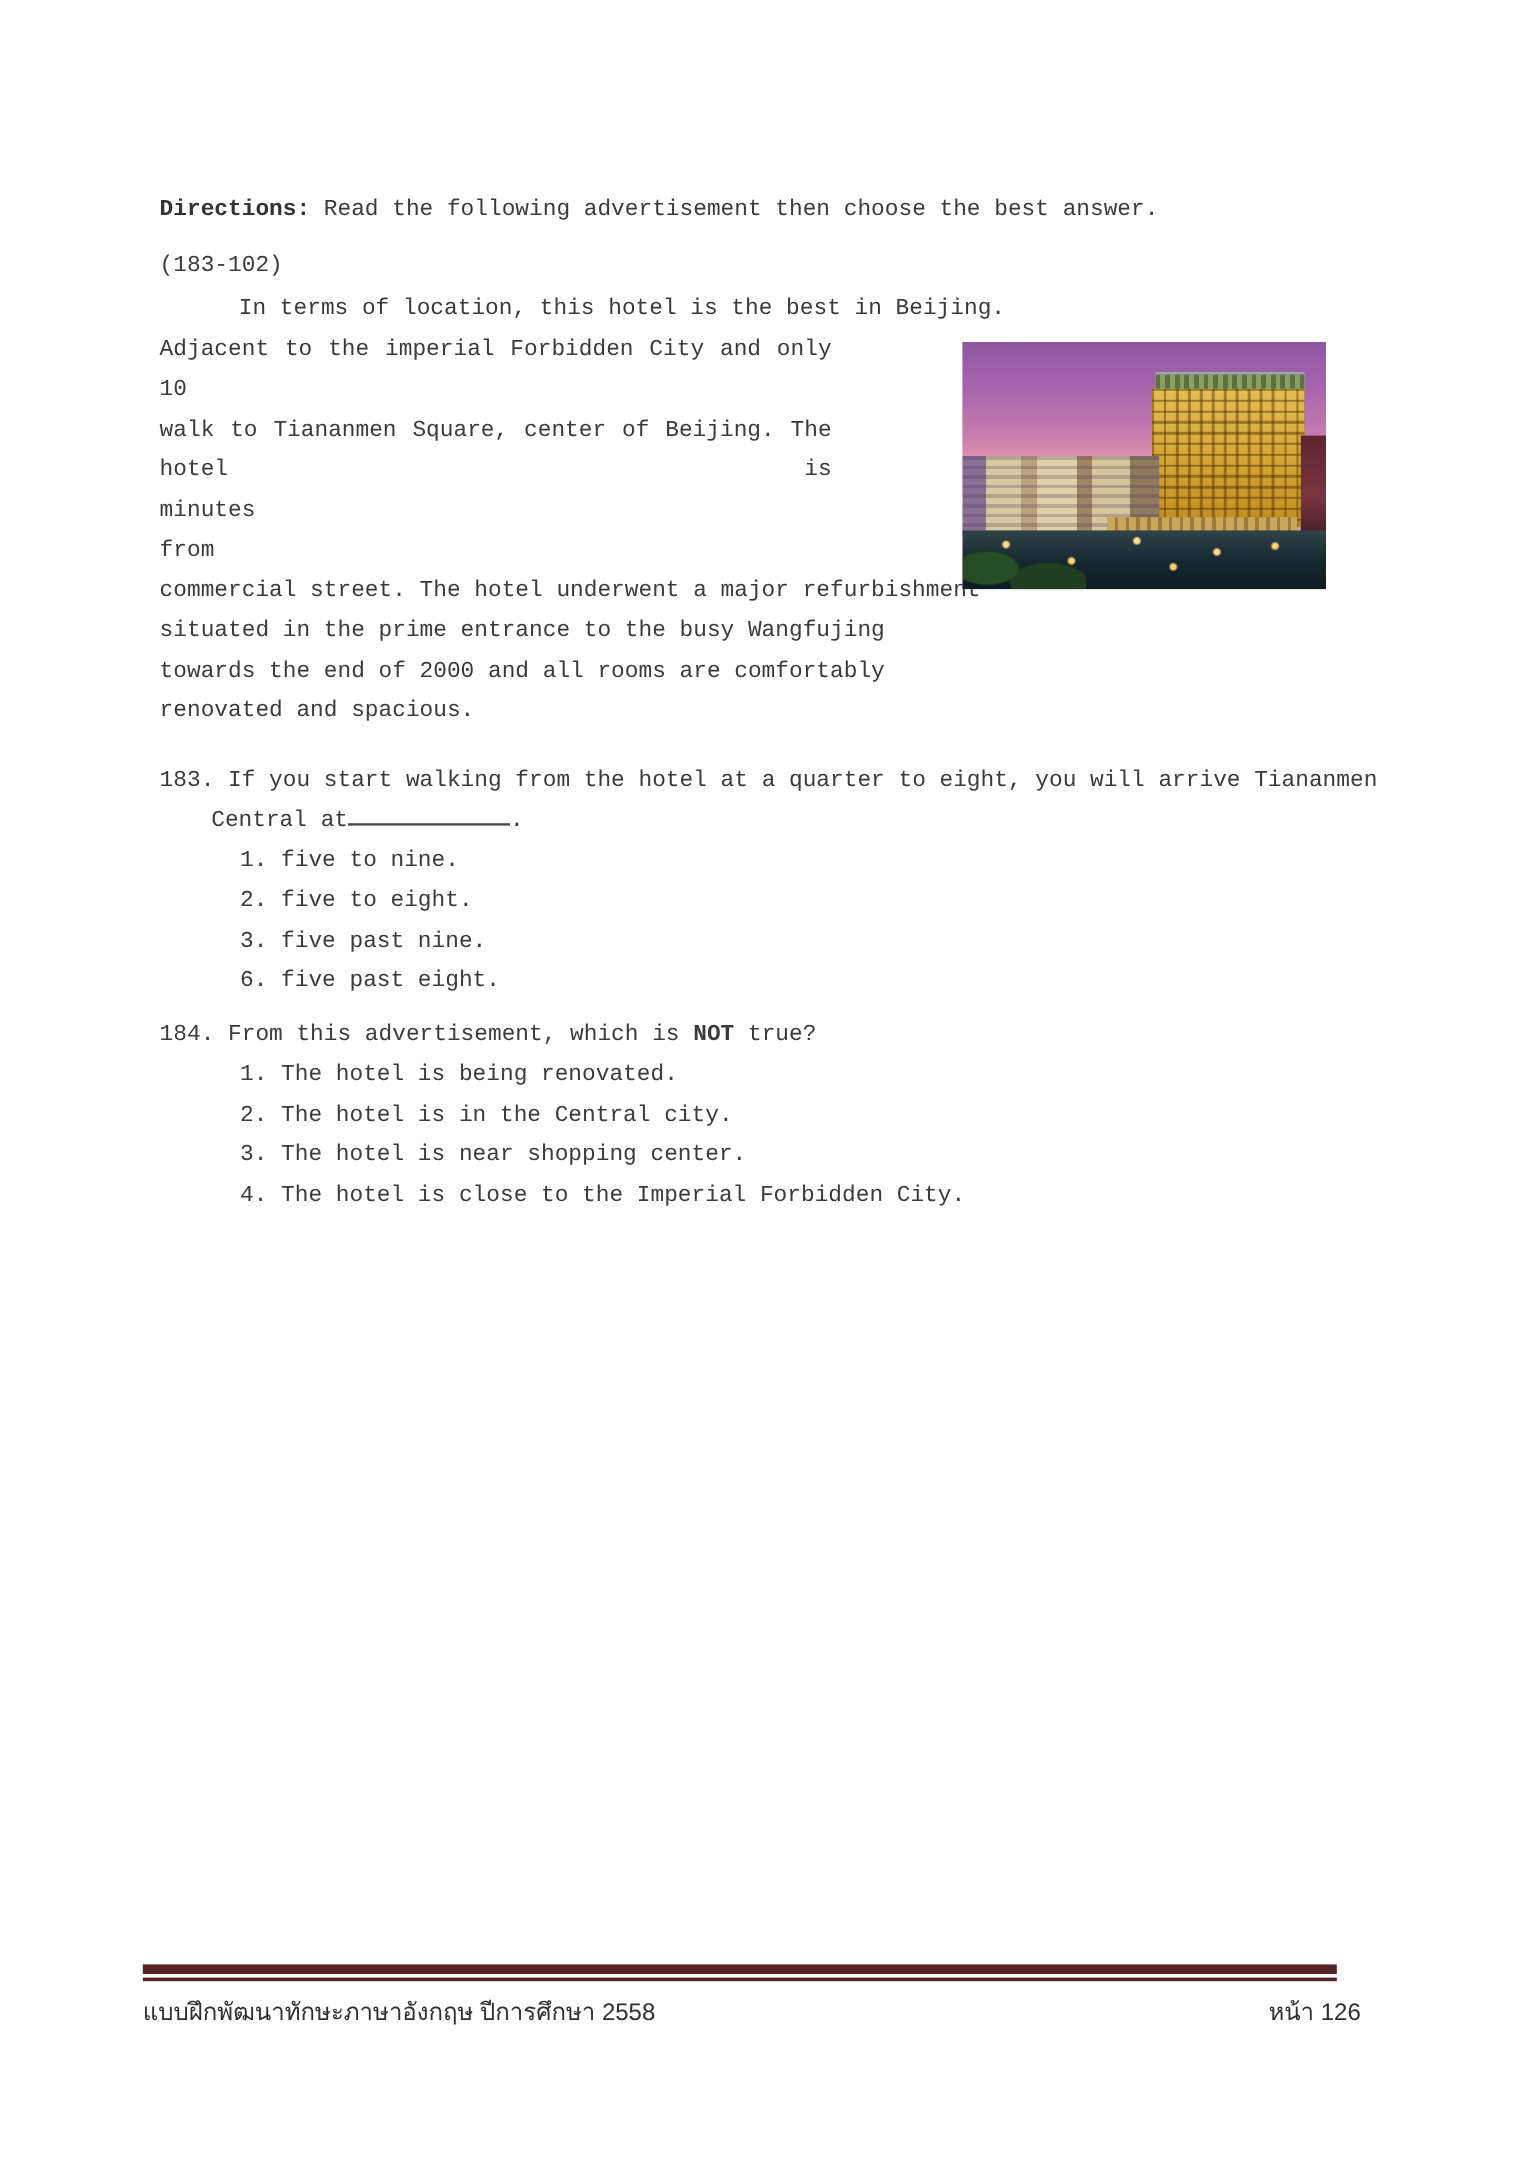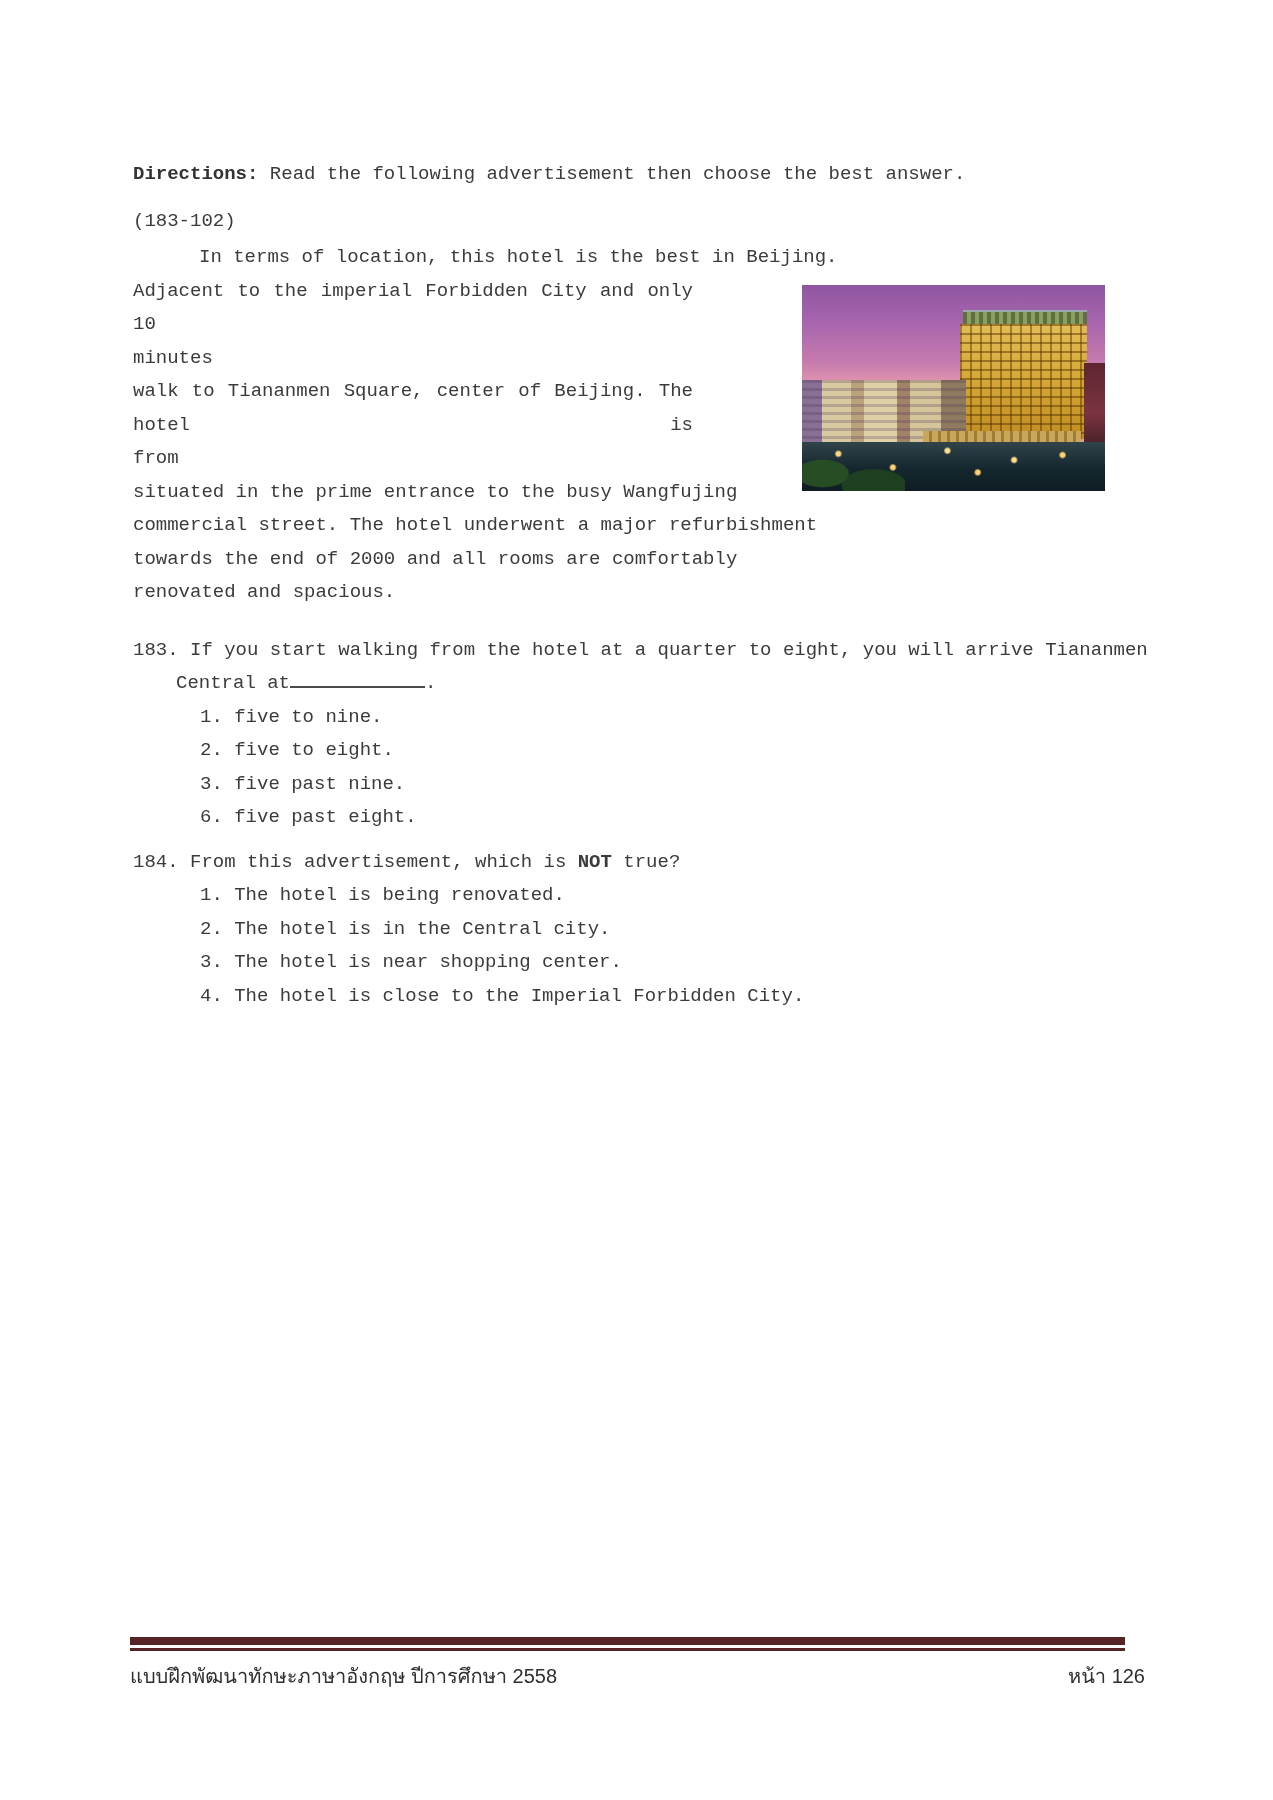--- a/index.html
+++ b/index.html
@@ -58,21 +58,21 @@
   
   .question{font-size:19px;line-height:33.5px;}
   .q183{margin-top:24px;}
   .q184{margin-top:11px;}
   .q-line{white-space:nowrap;}
   .q-cont{margin-left:43px;white-space:nowrap;}
   .blank{display:inline-block;width:135px;height:18px;border-bottom:2px solid #4a4a4a;}
   .choices{margin-left:67px;}
   .choice{white-space:nowrap;}
   
-  .footer{position:absolute;left:130px;top:1637px;width:1015px;}
+  .footer{position:absolute;left:119px;top:1637px;width:1015px;}
   .bar-thick{height:8px;width:995px;}
   .bar-thin{height:3px;width:995px;margin-top:3px;}
   .footer-row{display:flex;justify-content:space-between;align-items:baseline;margin-top:9px;
     font-size:20px;color:#2f2f2f;}
 </style>
 </head>
 <body>
 
 <div class="page">
   <div class="content">
@@ -89,25 +89,25 @@
         <div class="ph-left"></div>
         <div class="ph-right"></div>
         <div class="ph-podium"></div>
         <div class="ph-street"></div>
         <div class="ph-trees"></div>
         <div class="ph-lights"></div>
       </div>
       <div class="passage-lines">
         <div class="pline indent">In terms of location, this hotel is the best in Beijing.</div>
         <div class="pline just">Adjacent to the imperial Forbidden City and only 10</div>
+        <div class="pline just">walk to Tiananmen Square, center of Beijing. The hotel is</div>
         <div class="pline">minutes</div>
-        <div class="pline just">walk to Tiananmen Square, center of Beijing. The hotel is</div>
         <div class="pline">from</div>
+        <div class="pline">commercial street. The hotel underwent a major refurbishment</div>
         <div class="pline">situated in the prime entrance to the busy Wangfujing</div>
-        <div class="pline">commercial street. The hotel underwent a major refurbishment</div>
         <div class="pline">towards the end of 2000 and all rooms are comfortably</div>
         <div class="pline">renovated and spacious.</div>
       </div>
     </div>
 
     <div class="question q183">
       <div class="q-line"><span>183.</span>
         <span>If you start walking from the hotel at a quarter to eight, you will arrive Tiananmen</span></div>
       <div class="q-cont"><span>Central at</span><span class="blank"></span><span>.</span></div>
       <div class="choices">

